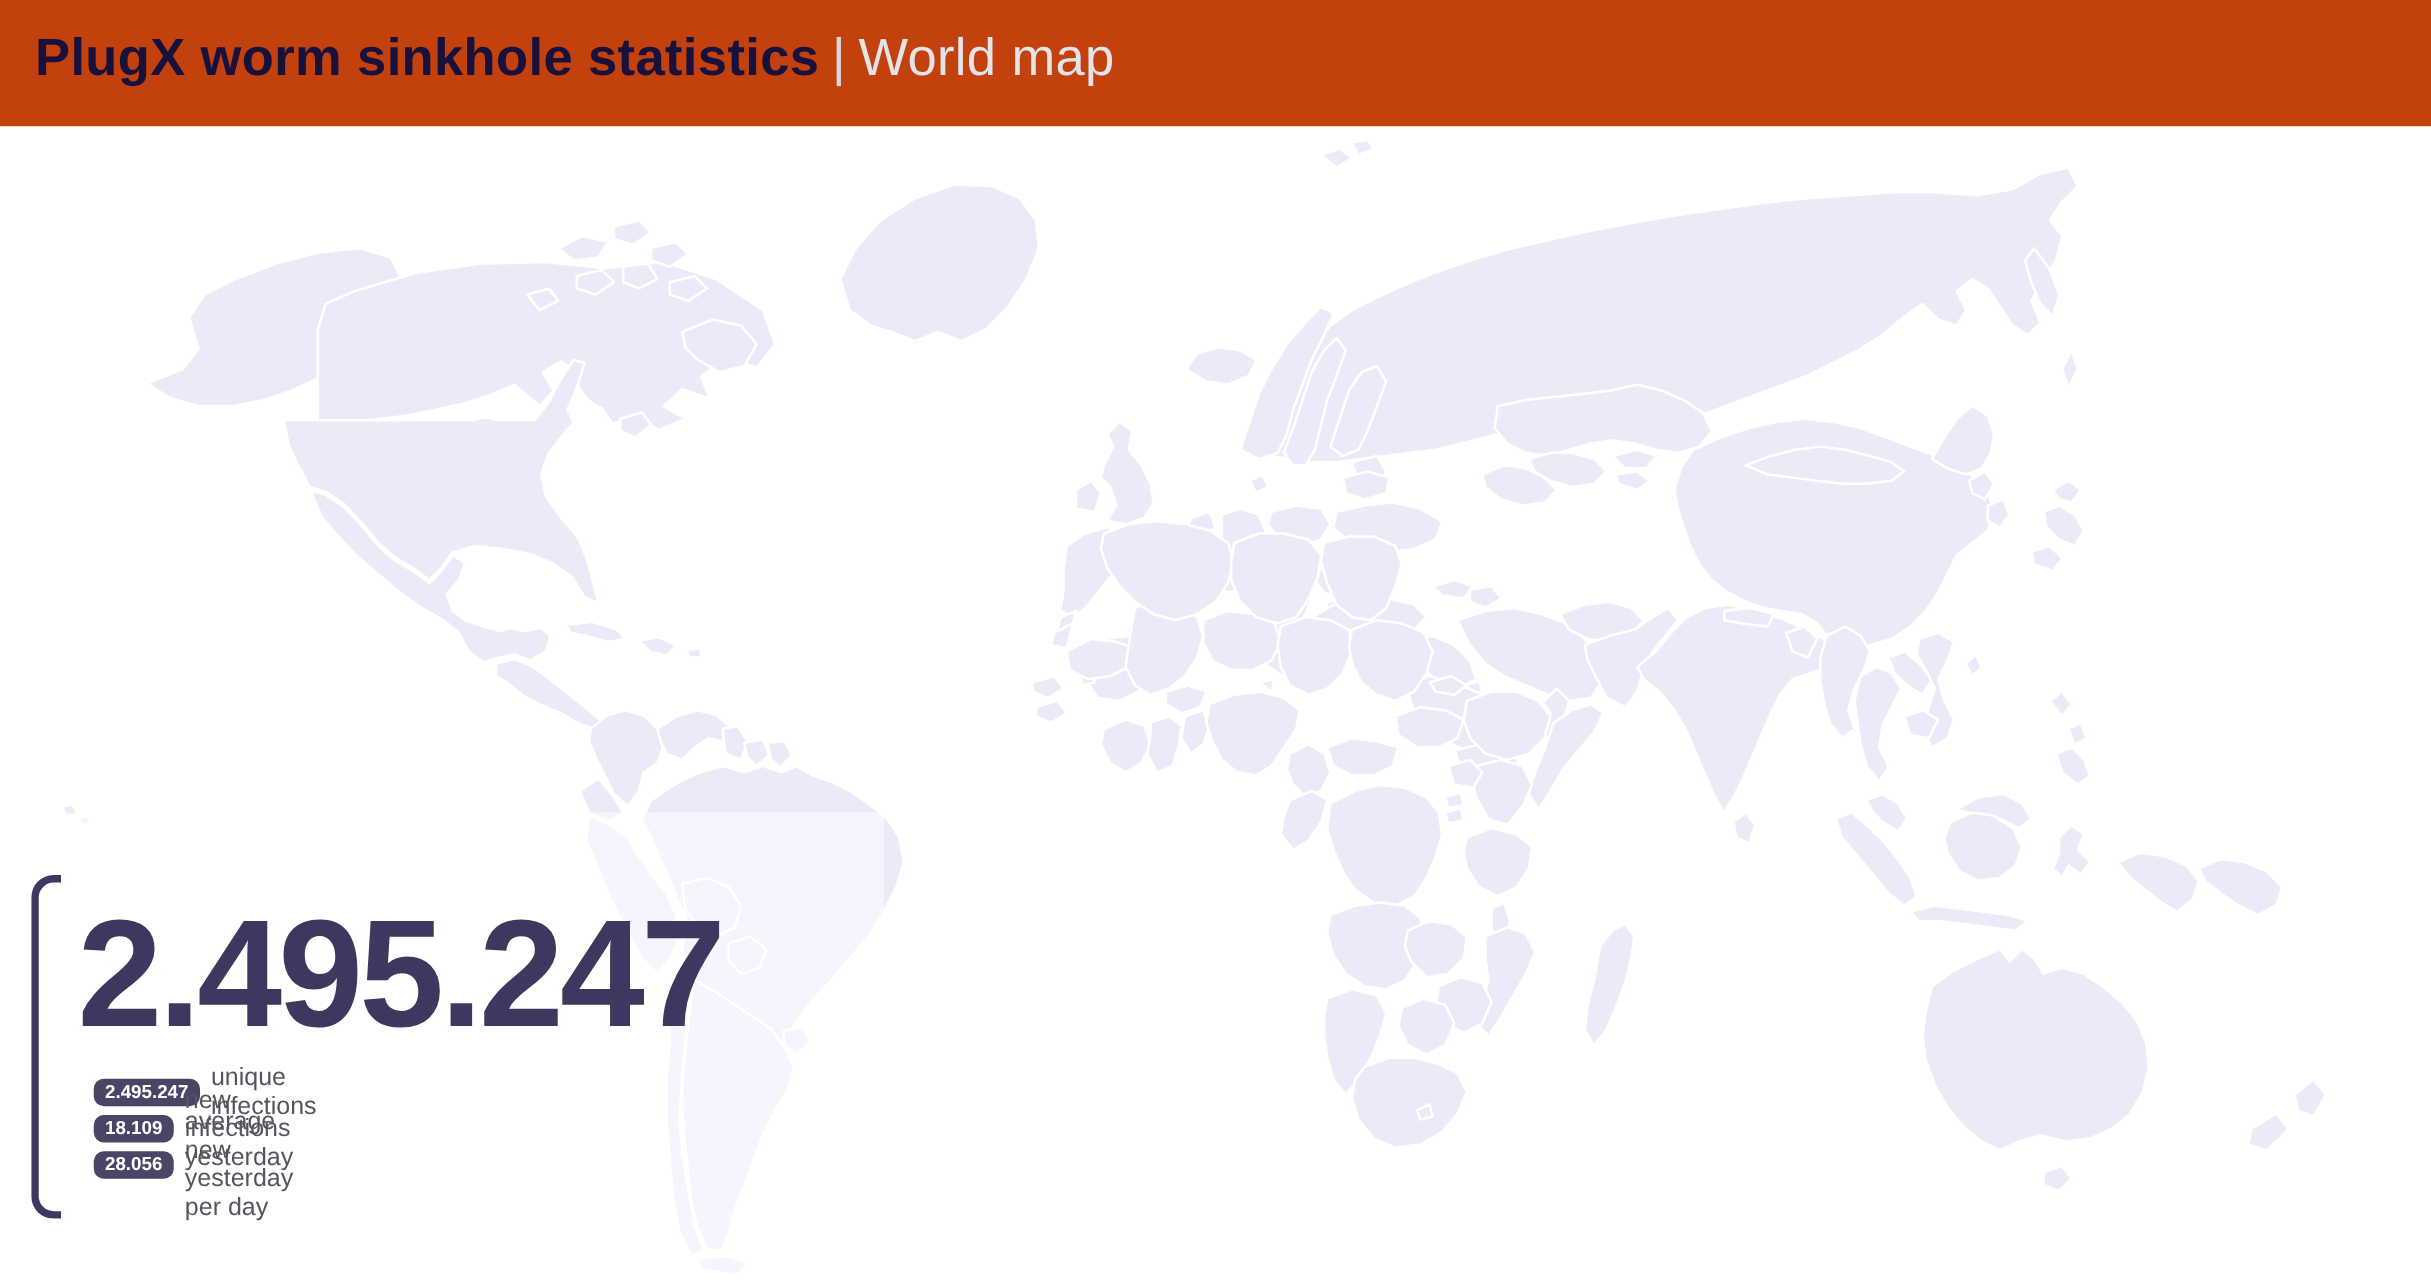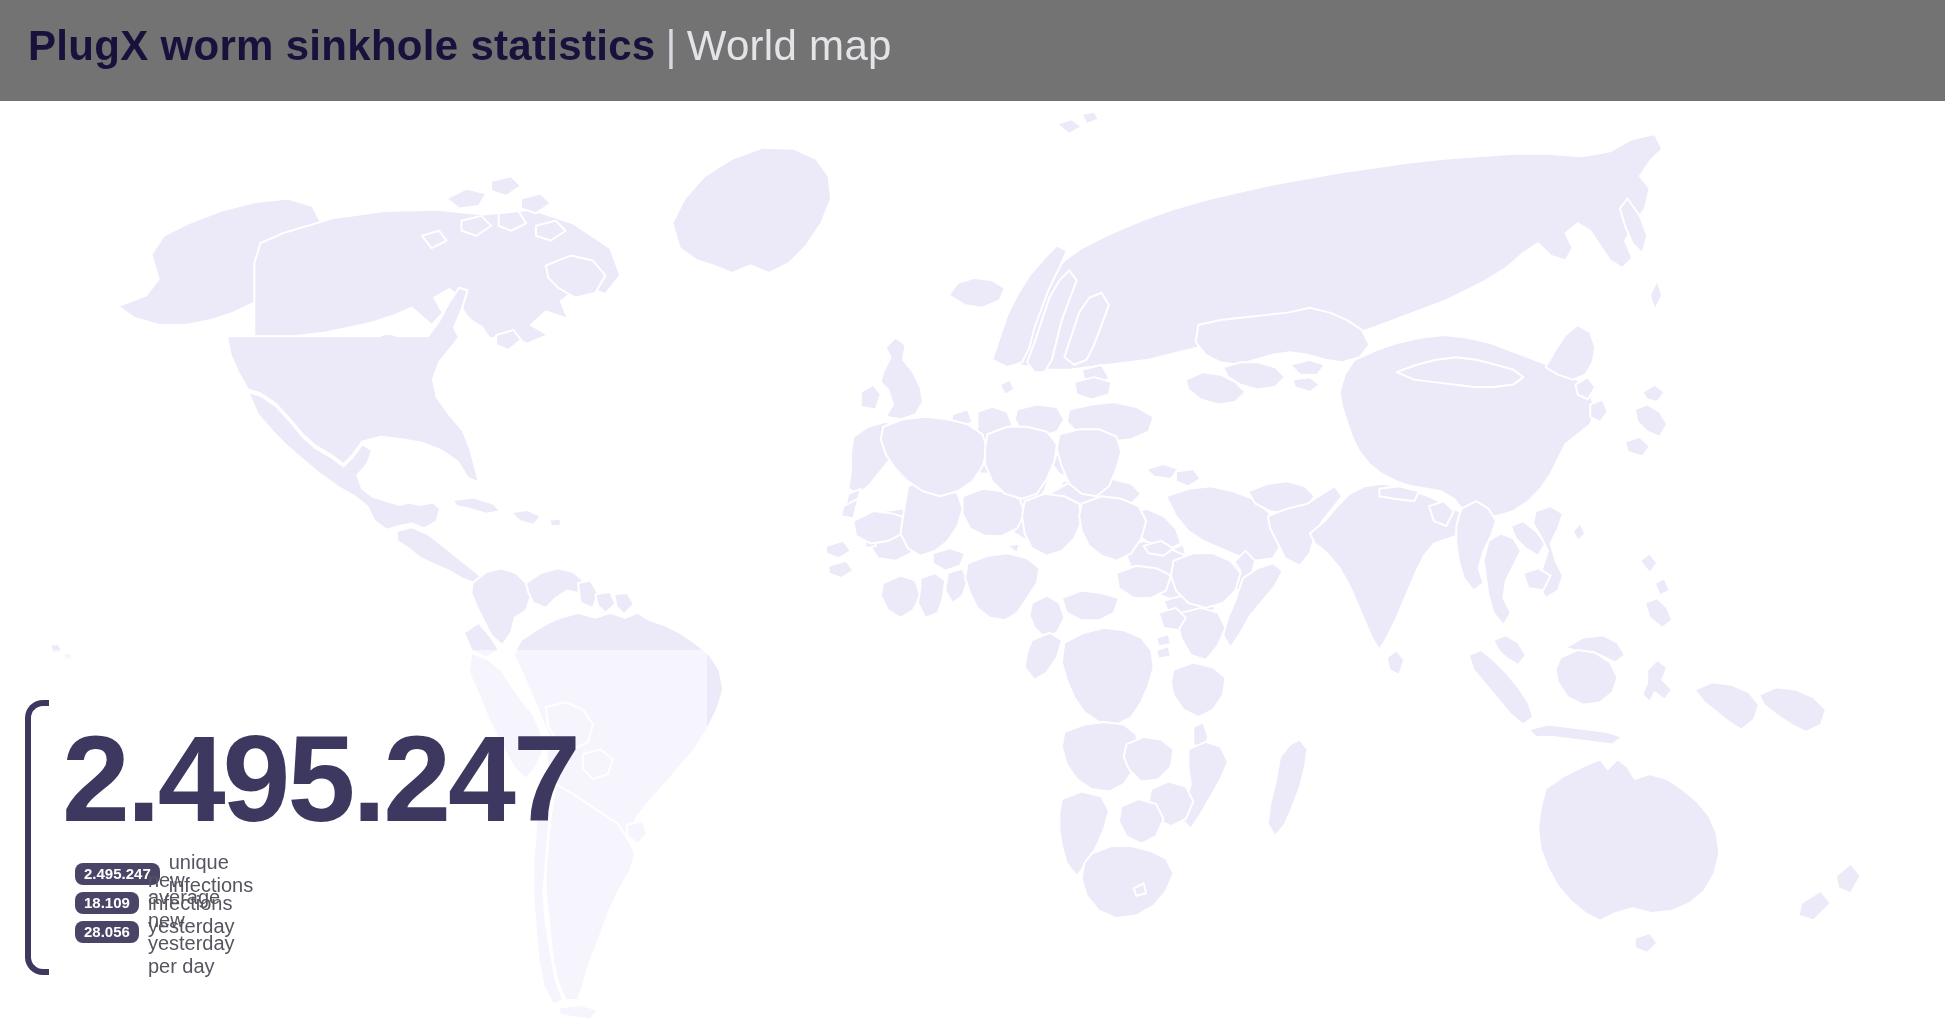--- a/index.html
+++ b/index.html
@@ -1,20 +1,20 @@
 <!DOCTYPE html>
 <html style="--c-title: #18113c; --c-subtitle: #e4e3e8; --c-nav_link: #4628d6; --c-nav_divider: #e4e4e4; --c-headline: #3c3860; --c-badge_bg: #4a4566; --c-badge_text: #ffffff; --c-stat_label: #55555f; --c-map_border: #ffffff;"><head>
 <meta charset="utf-8">
 <style>
   html,body{margin:0;padding:0;background:#ffffff;}
   body{width:1945px;height:1026px;position:relative;overflow:hidden;
        font-family:"Liberation Sans",sans-serif;}
 
   
-  .header{position:absolute;left:0;top:0;width:100%;height:101px;background:#737373;z-index:6;}
+  .header{position:absolute;left:0;top:0;width:100%;height:101px;background:#c2410c;z-index:6;}
   .page-title{position:absolute;left:28px;top:22px;font-size:42px;font-weight:bold;
               color:var(--c-title,#18113c);letter-spacing:.3px;white-space:nowrap;}
   .page-title .sep{color:#d9d8e0;font-weight:400;padding:0 10px;}
   .page-title .sub{color:var(--c-subtitle,#e4e3e8);font-weight:400;}
   .nav{position:absolute;left:1137px;right:0;top:0;height:99px;display:flex;
        align-items:center;justify-content:space-between;padding:0 42px 0 38px;
        border-bottom:3px solid var(--c-nav_divider,#e4e4e4);background:#fff;box-sizing:border-box;}
   .nav a{font-size:19px;font-weight:bold;color:var(--c-nav_link,#4628d6);
          text-decoration:none;white-space:nowrap;}
 

